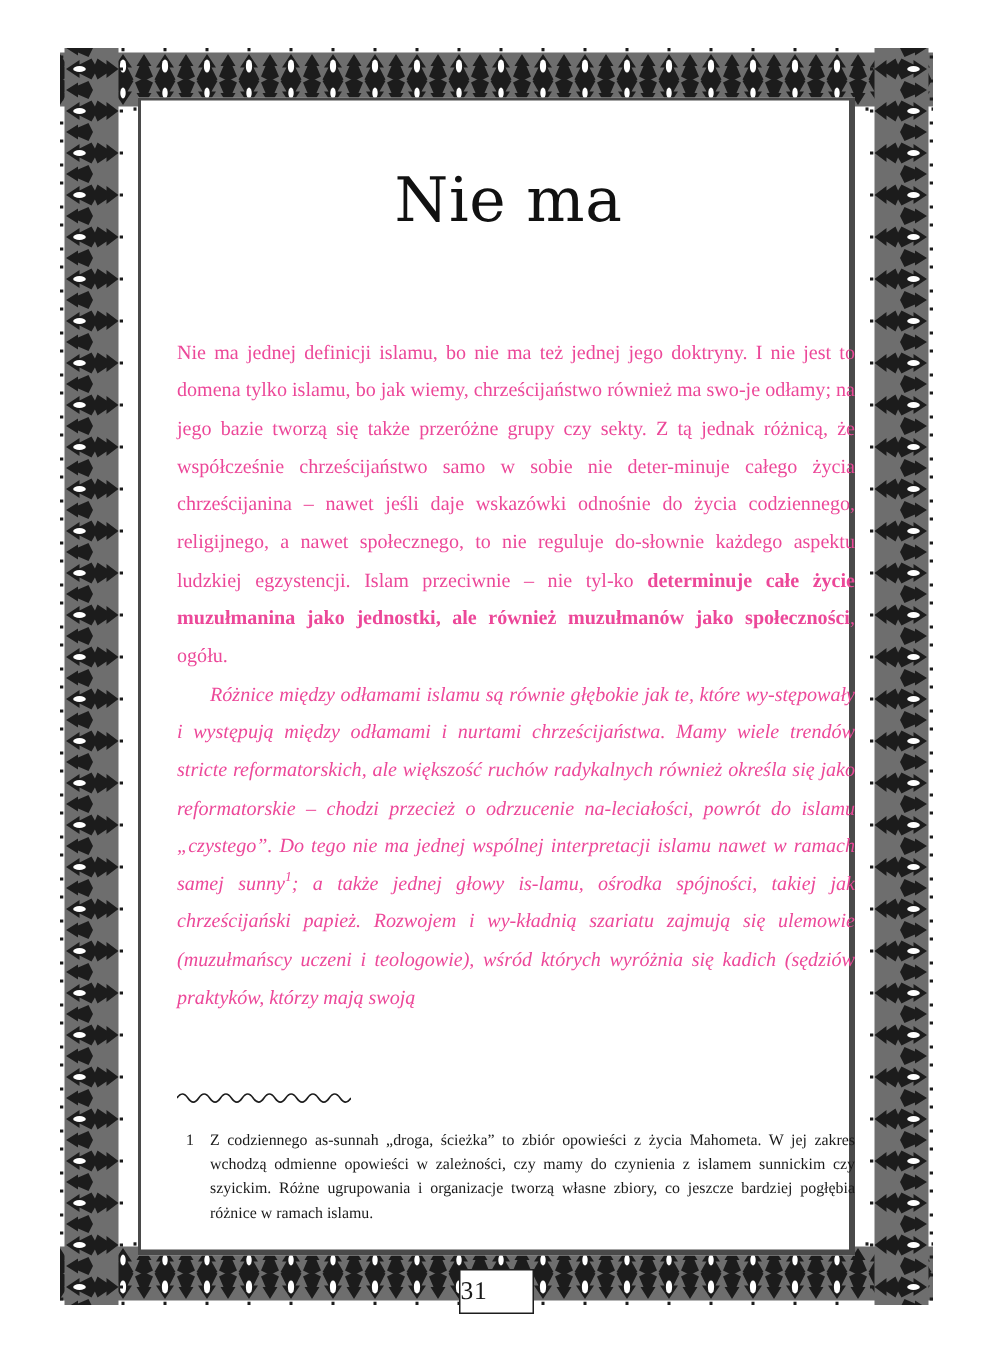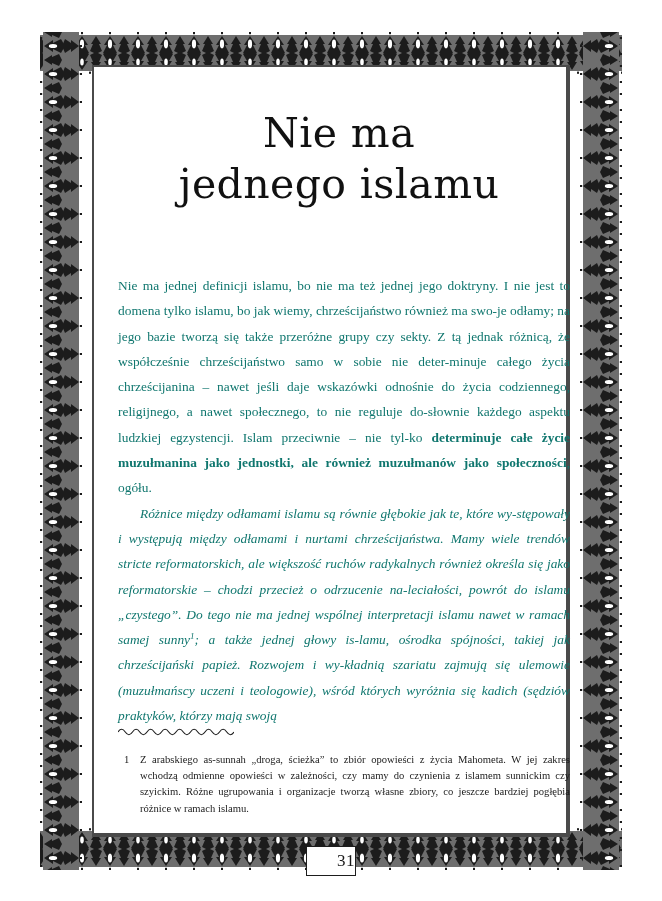--- a/index.html
+++ b/index.html
@@ -63,21 +63,21 @@
     position: absolute;
     left: 306px;
     top: 846px;
     width: 50px;
     height: 30px;
     background: #ffffff;
     border: 1.5px solid #1d1d1d;
     box-sizing: border-box;
     display: flex;
     align-items: center;
-    justify-content: flex-end;
+    justify-content: flex-start;
     z-index: 6;
   }
   .folio-num {
     font-family: "Liberation Serif", "DejaVu Serif", serif;
     font-size: 17px;
     color: #1a1a1a;
     letter-spacing: 0.5px;
   }
 
   
@@ -109,21 +109,21 @@
     margin-top: 64px;
     width: 452px;
   }
 
   p.para {
     margin: 0;
     font-size: 13.4px;
     line-height: 25.3px;
     text-align: justify;
     text-justify: inter-word;
-    color: #0f766e;
+    color: #ec4899;
     hyphens: manual;
   }
   p.para + p.para { text-indent: 22px; font-style: italic; }
 
   .b { font-weight: bold; }
   .it { }
   sup.fn-ref {
     font-size: 9px;
     vertical-align: super;
     line-height: 0;
@@ -226,37 +226,36 @@
       </svg>
     </div>
   </div>
 
   <div class="inner-rule"></div>
 
   <div class="content">
 
     <h1 class="doc-title">
       <span class="tl tl-1">Nie ma</span>
-      <span class="tl tl-2">jednego islamu</span>
     </h1>
 
     <div class="body-block">
       <p class="para"><span>Nie ma jednej definicji islamu, bo nie ma też jednej jego doktryny. I nie jest to domena tylko islamu, bo jak wiemy, chrześcijaństwo również ma swo-je odłamy; na jego bazie tworzą się także przeróżne grupy czy sekty. Z tą jednak różnicą, że współcześnie chrześcijaństwo samo w sobie nie deter-minuje całego życia chrześcijanina – nawet jeśli daje wskazówki odnośnie do życia codziennego, religijnego, a nawet społecznego, to nie reguluje do-słownie każdego aspektu ludzkiej egzystencji. Islam przeciwnie – nie tyl-ko </span><span class="b">determinuje całe życie muzułmanina jako jednostki, ale również muzułmanów jako społeczności</span><span>, ogółu.</span></p>
       <p class="para"><span>Różnice między odłamami islamu są równie głębokie jak te, które wy-stępowały i występują między odłamami i nurtami chrześcijaństwa. Mamy wiele trendów stricte reformatorskich, ale większość ruchów radykalnych również określa się jako reformatorskie – chodzi przecież o odrzucenie na-leciałości, powrót do islamu „czystego”. Do tego nie ma jednej wspólnej interpretacji islamu nawet w ramach samej sunny</span><sup class="fn-ref">1</sup><span>; a także jednej głowy is-lamu, ośrodka spójności, takiej jak chrześcijański papież. Rozwojem i wy-kładnią szariatu zajmują się ulemowie (muzułmańscy uczeni i teologowie), wśród których wyróżnia się kadich (sędziów praktyków, którzy mają swoją</span></p>
     </div>
 
   </div>
 
   <div class="footnote-zone">
     <svg class="fn-rule" viewBox="0 0 116 10" xmlns="http://www.w3.org/2000/svg" preserveAspectRatio="none">
       <path d="M0 6 Q3.6 0.6 7.25 6 T14.5 6 T21.75 6 T29 6 T36.25 6 T43.5 6 T50.75 6 T58 6 T65.25 6 T72.5 6 T79.75 6 T87 6 T94.25 6 T101.5 6 T108.75 6 T116 6" fill="none" stroke="#1d1d1d" stroke-width="1.1"></path>
     </svg>
     <div class="fn-item">
       <span class="fn-num">1</span>
-      <span class="fn-text"><span>Z arabskiego </span><span class="it">as-sunnah</span><span> „droga, ścieżka” to zbiór opowieści z życia Mahometa. W jej zakres wchodzą odmienne opowieści w zależności, czy mamy do czynienia z islamem sunnickim czy szyickim. Różne ugrupowania i organizacje tworzą własne zbiory, co jeszcze bardziej pogłębia różnice w ramach islamu.</span></span>
+      <span class="fn-text"><span>Z codziennego </span><span class="it">as-sunnah</span><span> „droga, ścieżka” to zbiór opowieści z życia Mahometa. W jej zakres wchodzą odmienne opowieści w zależności, czy mamy do czynienia z islamem sunnickim czy szyickim. Różne ugrupowania i organizacje tworzą własne zbiory, co jeszcze bardziej pogłębia różnice w ramach islamu.</span></span>
     </div>
   </div>
 
   <div class="folio-box">
     <span class="folio-num">31</span>
   </div>
 
 </div>
 
 </body></html>

